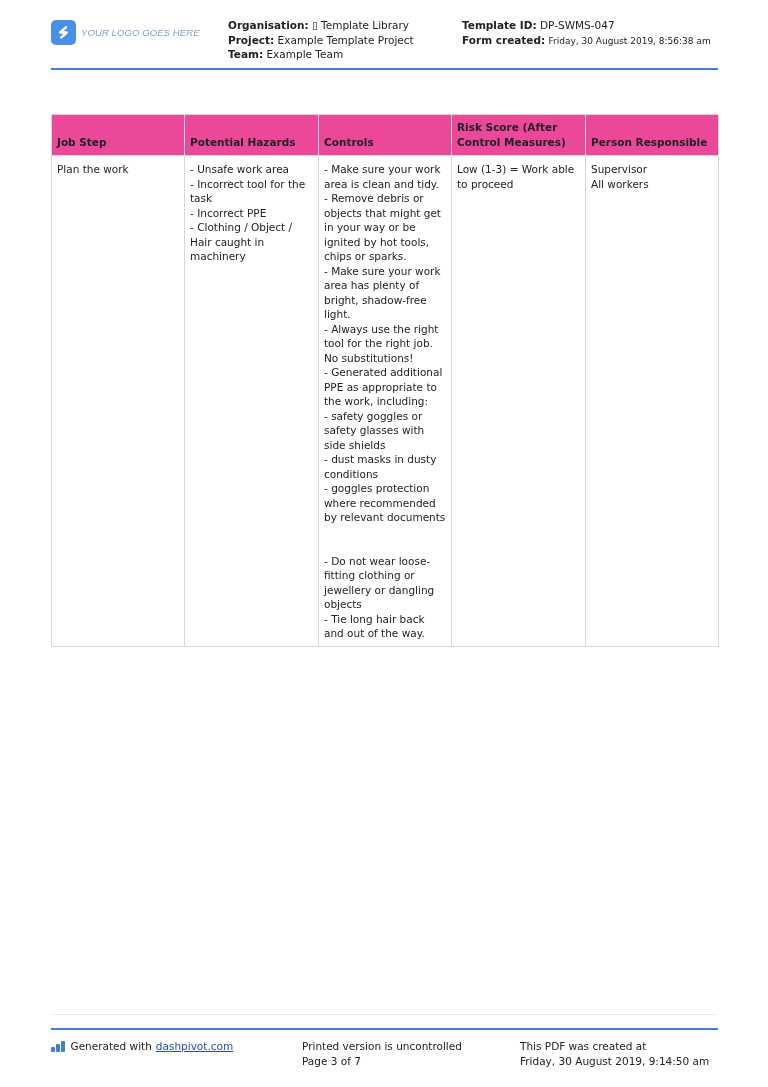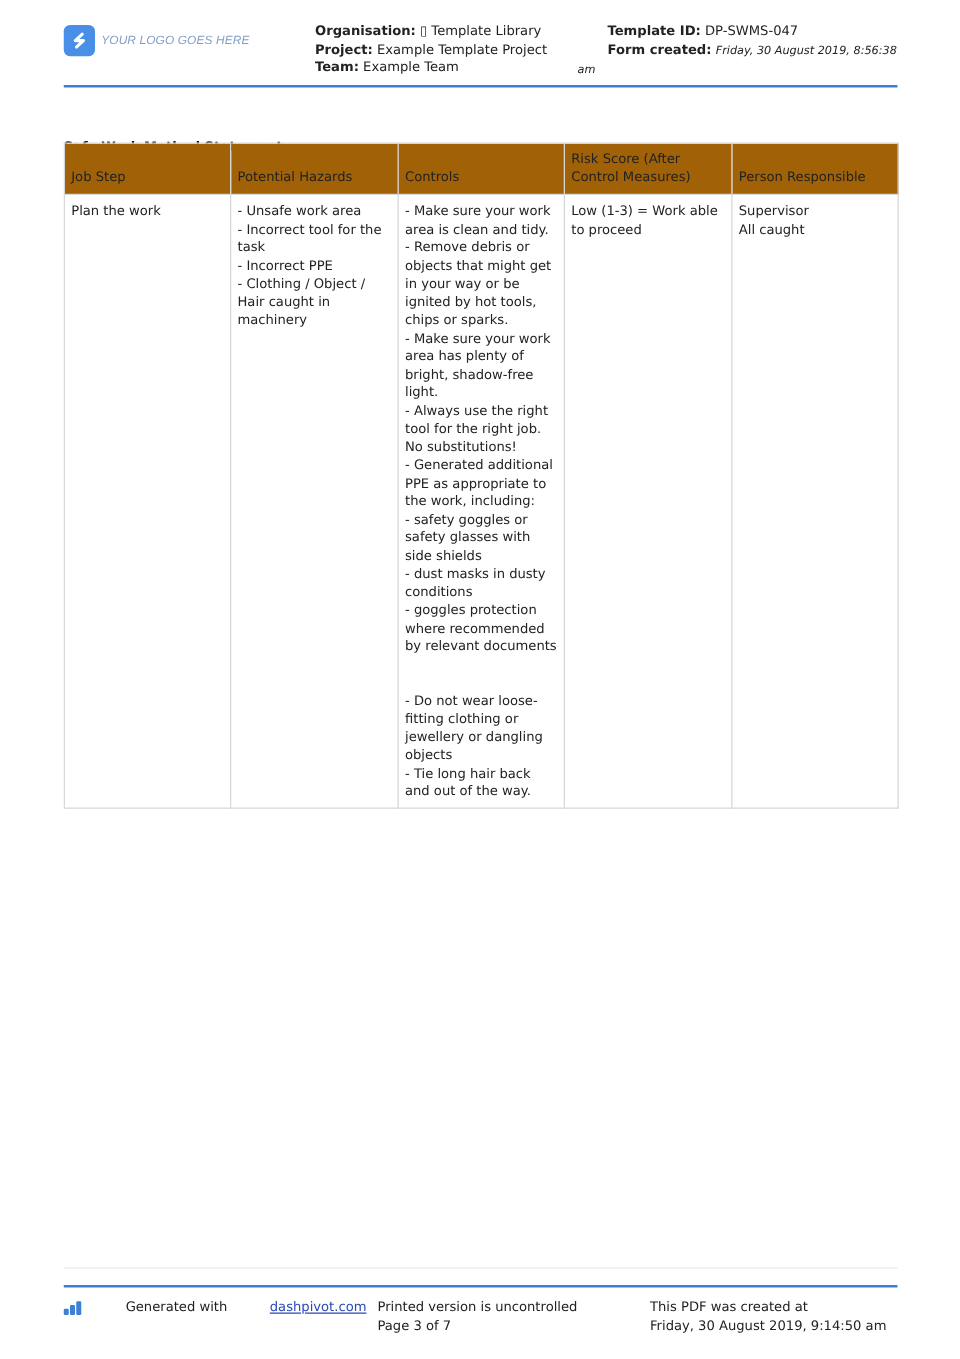--- a/index.html
+++ b/index.html
@@ -21,50 +21,50 @@
       width: 25px; height: 25px; border-radius: 5px; background: #4a8fe7;
       display: flex; align-items: center; justify-content: center;
     }
     .logo-text {
       margin-left: 5px; font-size: 9.5px; font-style: italic; font-weight: normal;
       color: #7f9fc4; font-family: "Liberation Sans", sans-serif; letter-spacing: 0.1px;
     }
     .meta-col { position: absolute; top: 0; line-height: 14.5px; font-size: 10.5px; color: #222; }
     .meta-col.mid { left: 177px; }
     .meta-col.right { left: 411px; }
-    .meta-col b { font-weight: bold; margin-left: 24px; }
-    .meta-col .small { font-size: 9px; font-style: italic; }
+    .meta-col b { font-weight: bold; }
+    .meta-col .small { font-size: 9px; }
     .gap { display: inline-block; width: 14px; }
     .hr-blue { position: absolute; left: 51px; width: 667px; height: 2px; background: #3b7fd6; }
     .hr-top { top: 68px; }
 
     .section-title {
       position: absolute; left: 51px; top: 96px; font-size: 10.5px; font-weight: bold; color: #111; margin-top: 16px;
     }
     table.swms {
       position: absolute; left: 51px; top: 114px; width: 667px;
       border-collapse: collapse; table-layout: fixed; font-size: 10.5px;
     }
     table.swms th, table.swms td {
       border: 1px solid #d8d8d8; vertical-align: top; text-align: left;
       padding: 5px 5px 5px 5px;
     }
     table.swms th {
-      background: #a16207; font-weight: normal; vertical-align: bottom; height: 41px;
+      background: #ec4899; font-weight: bold; vertical-align: bottom; height: 41px;
       line-height: 14.5px; padding-bottom: 6px; color: #222;
     }
     table.swms td { line-height: 14.5px; color: #222; padding-top: 6px; padding-bottom: 5px; }
     .cell-line { display: block; white-space: normal; }
     .blank-line { display: block; height: 14.5px; }
 
     .hr-light { position: absolute; left: 51px; top: 1014px; width: 667px; height: 1px; background: #ececec; }
     .hr-bottom { top: 1028px; }
     .footer { position: absolute; left: 51px; top: 1039px; width: 667px; font-size: 10.5px; line-height: 14.5px; color: #222; }
     .foot-col { position: absolute; top: 0; }
-    .foot-col.c1 { left: 0; display: flex; align-items: center; gap: 30px; }
+    .foot-col.c1 { left: 0; display: flex; align-items: center; }
     .foot-col.c2 { left: 251px; }
     .foot-col.c3 { left: 469px; }
     .bars { display: flex; align-items: flex-end; gap: 1.5px; height: 12px; margin-right: 6px; }
     .bars span { width: 3.5px; background: #3b7fd6; border-radius: 1px; }
     .link { color: #2a4ab8; text-decoration: underline; margin-left: 4px; }
   </style>
 </head>
 <body>
 
 <div class="header">
@@ -129,21 +129,21 @@
         <span class="cell-line">- dust masks in dusty conditions</span>
         <span class="cell-line">- goggles protection where recommended by relevant documents</span>
         <span class="blank-line"></span>
         <span class="blank-line"></span>
         <span class="cell-line">- Do not wear loose-fitting clothing or jewellery or dangling objects</span>
         <span class="cell-line">- Tie long hair back and out of the way.</span>
       </td>
       <td>Low (1-3) = Work able to proceed</td>
       <td>
         <span class="cell-line">Supervisor</span>
-        <span class="cell-line">All caught</span>
+        <span class="cell-line">All workers</span>
       </td>
     </tr>
   </tbody>
 </table>
 
 <div class="hr-light"></div>
 <div class="hr-blue hr-bottom"></div>
 <div class="footer">
   <div class="foot-col c1">
     <span class="bars">

